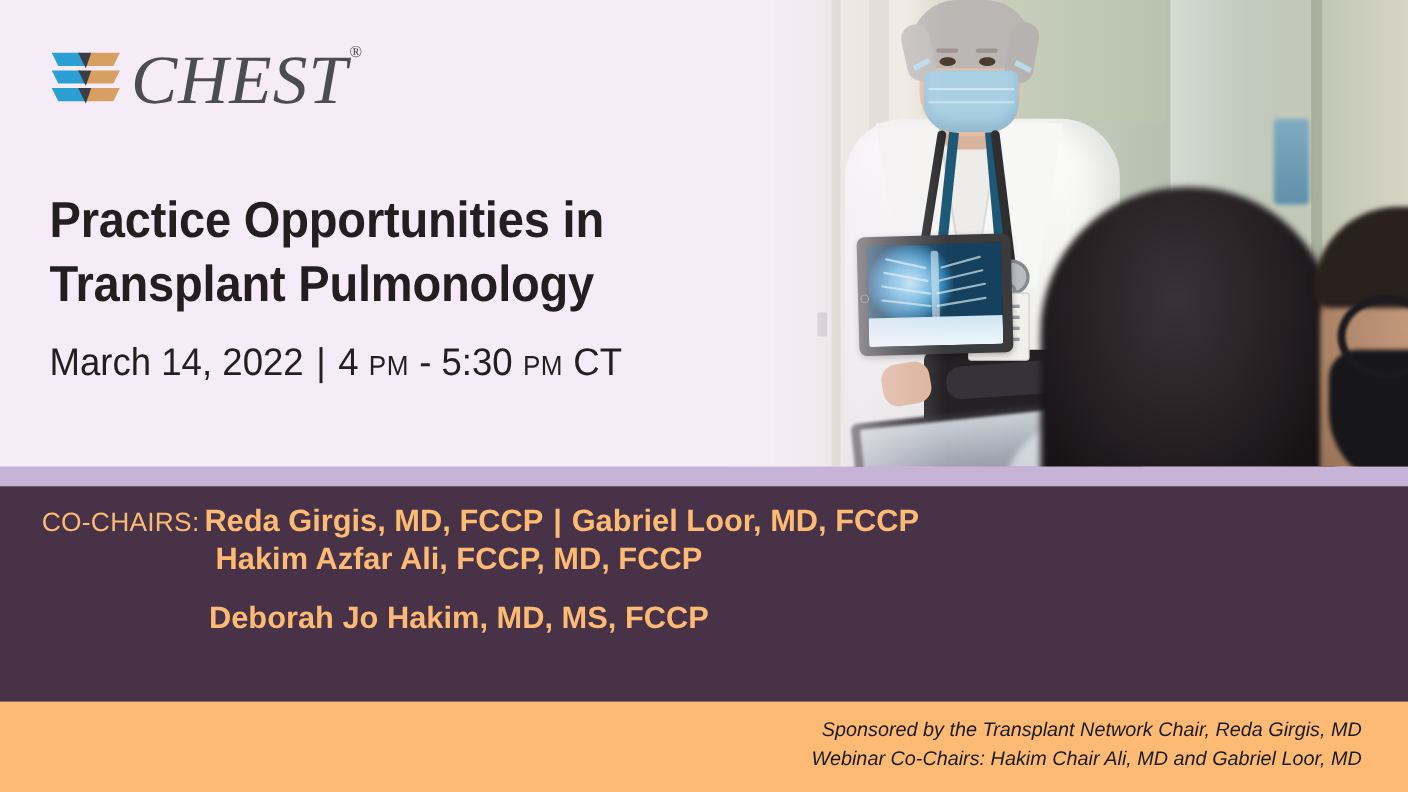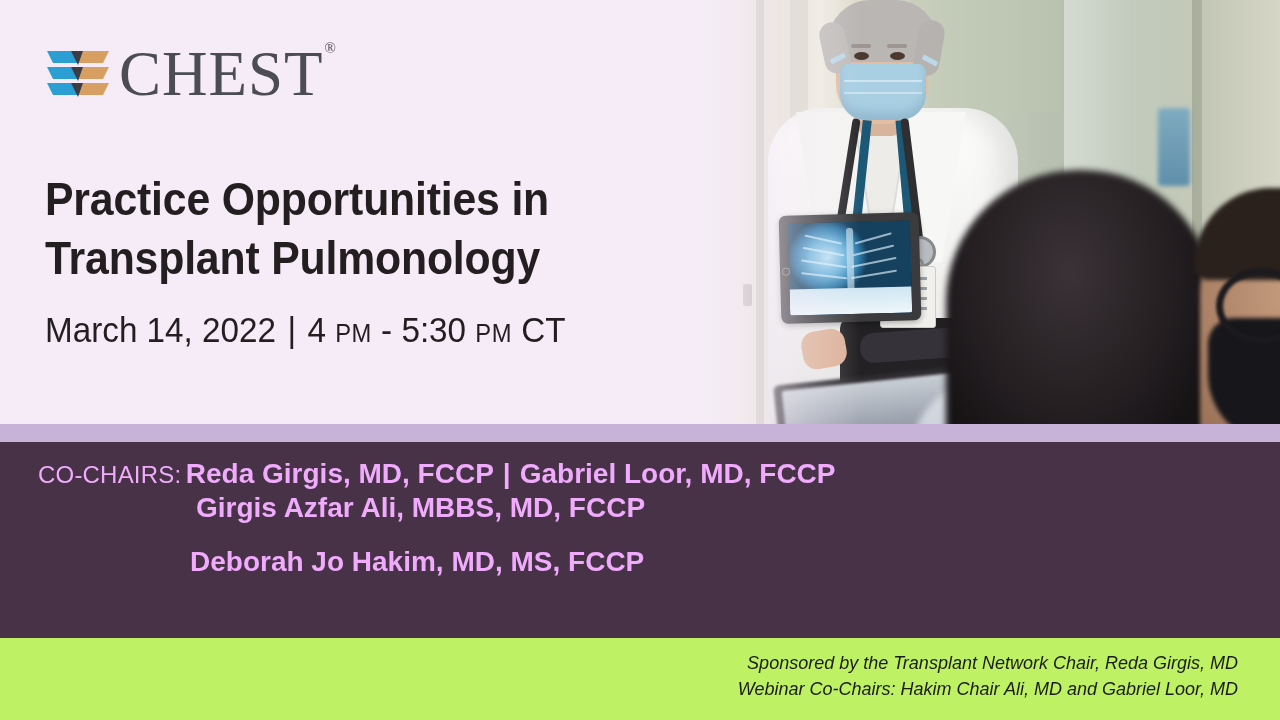--- a/index.html
+++ b/index.html
@@ -111,21 +111,21 @@
   }
   .fg-hair2{position:absolute;left:534px;top:188px;width:210px;height:92px;background:#2a211c;border-radius:104px 104px 20px 20px;filter:blur(2.2px);z-index:5;}
   .fg-mask2{position:absolute;left:548px;top:318px;width:186px;height:126px;background:#17161a;border-radius:26px 26px 70px 70px;filter:blur(2px);z-index:5;}
   .glassL{position:absolute;left:556px;top:268px;width:76px;height:62px;border:7px solid #1b1a1e;border-radius:50%;filter:blur(1.6px);z-index:6;}
   .fg-shoulder2{position:absolute;left:520px;top:410px;width:240px;height:110px;background:linear-gradient(to bottom,#cfd6de,#aeb6c2);border-radius:60px 60px 0 0;filter:blur(3px);z-index:3;}
   .laptop{position:absolute;left:116px;top:372px;width:260px;height:70px;background:#2e2c30;border-radius:6px;transform:rotate(-6deg);filter:blur(1.4px);z-index:3;}
   .laptop-screen{position:absolute;left:8px;top:6px;width:244px;height:56px;background:linear-gradient(to bottom,#c9cfd6,#8d93a0);border-radius:3px;}
   .med-bottle{position:absolute;left:498px;top:108px;width:32px;height:78px;background:linear-gradient(to bottom,#6aa2c4,#3f7ca6);border-radius:4px;filter:blur(2px);opacity:.75;}
 
   
-  .logo-wrap{position:absolute;left:45px;top:40px;display:flex;align-items:center;z-index:10;}
+  .logo-wrap{position:absolute;left:45px;top:40px;display:flex;z-index:10;font-style:italic;}
   .logo-mark{position:relative;width:66px;height:64px;margin-right:8px;}
   .logo-word{
     font-family:"Liberation Serif", serif;
     font-size:63px;line-height:63px;color:#4c4c55;letter-spacing:1px;position:relative;top:-3px;
   }
   .logo-reg{font-size:15px;vertical-align:super;position:relative;top:-20px;left:1px;}
 
   .title{
     position:absolute;left:45px;top:170px;z-index:10;
     font-size:46px;line-height:1.28;font-weight:bold;color:#231f20;
@@ -138,31 +138,31 @@
     transform:scaleX(0.95);transform-origin:left center;
   }
   .datetime .sep{display:inline-block;padding:0 12px;}
   .smallcaps{font-size:25px;letter-spacing:0.5px;}
 
   
   .divider{position:absolute;left:0;top:424px;width:1280px;height:18px;background:#c7b2d8;}
 
   
   .purple-band{position:absolute;left:0;top:442px;width:1280px;height:196px;background:#473247;}
-  .people-block{position:absolute;left:38px;top:16px;width:1224px;color:#f0abfc;}
+  .people-block{position:absolute;left:38px;top:16px;width:1224px;color:#fdba74;}
   .row{white-space:nowrap;margin-bottom:2px;}
   .role{font-size:24px;font-weight:normal;letter-spacing:0.2px;}
   .names{font-size:28px;font-weight:bold;}
   .pipe{display:inline-block;padding:0 9px;font-weight:bold;}
   .indent-cc{padding-left:158px;}
   .indent-pl{padding-left:152px;}
   .grp-co{margin-bottom:22px;}
 
   
-  .footer{position:absolute;left:0;top:638px;width:1280px;height:82px;background:#bef264;}
+  .footer{position:absolute;left:0;top:638px;width:1280px;height:82px;background:#fdba74;}
   .sponsor{
     position:absolute;right:42px;top:12px;text-align:right;
     font-style:italic;font-size:18px;line-height:1.45;color:#1b1b1b;
   }
 </style>
 </head>
 <body>
 
 <div class="slide">
 
@@ -284,21 +284,21 @@
 
   <div class="purple-band">
     <div class="people-block">
 
       <div class="grp-co">
         <div class="row">
           <span class="role">CO-CHAIRS:</span>
           <span class="names">Reda Girgis, MD, FCCP</span><span class="names pipe">|</span><span class="names">Gabriel Loor, MD, FCCP</span>
         </div>
         <div class="row indent-cc">
-          <span class="names">Girgis Azfar Ali, MBBS, MD, FCCP</span>
+          <span class="names">Hakim Azfar Ali, FCCP, MD, FCCP</span>
         </div>
       </div>
 
       <div>
         <div class="row indent-pl">
           <span class="names">Deborah Jo Hakim, MD, MS, FCCP</span>
         </div>
       </div>
 
     </div>

